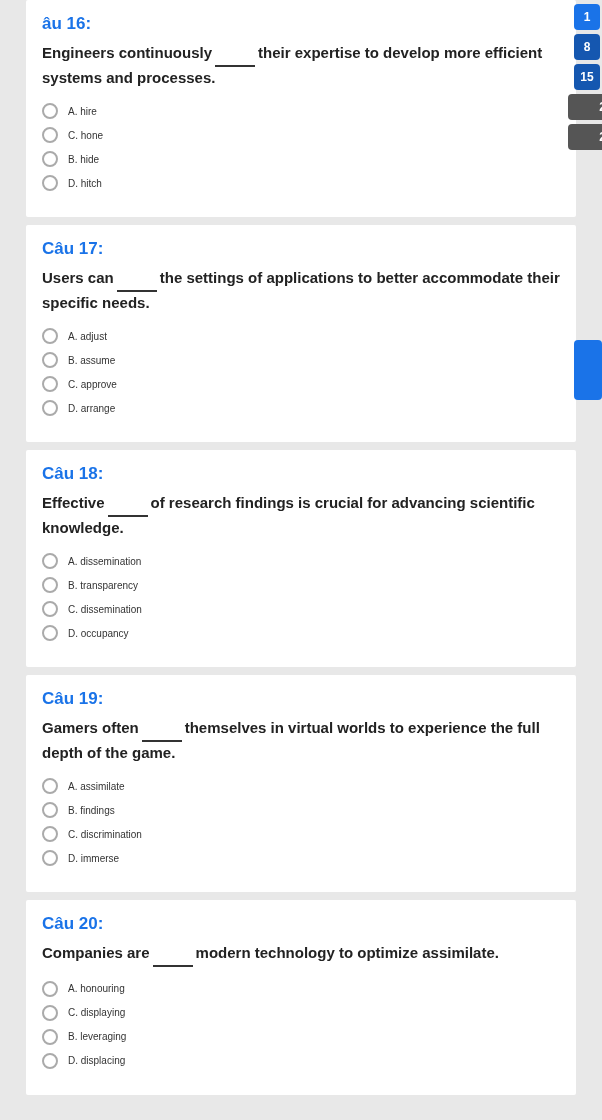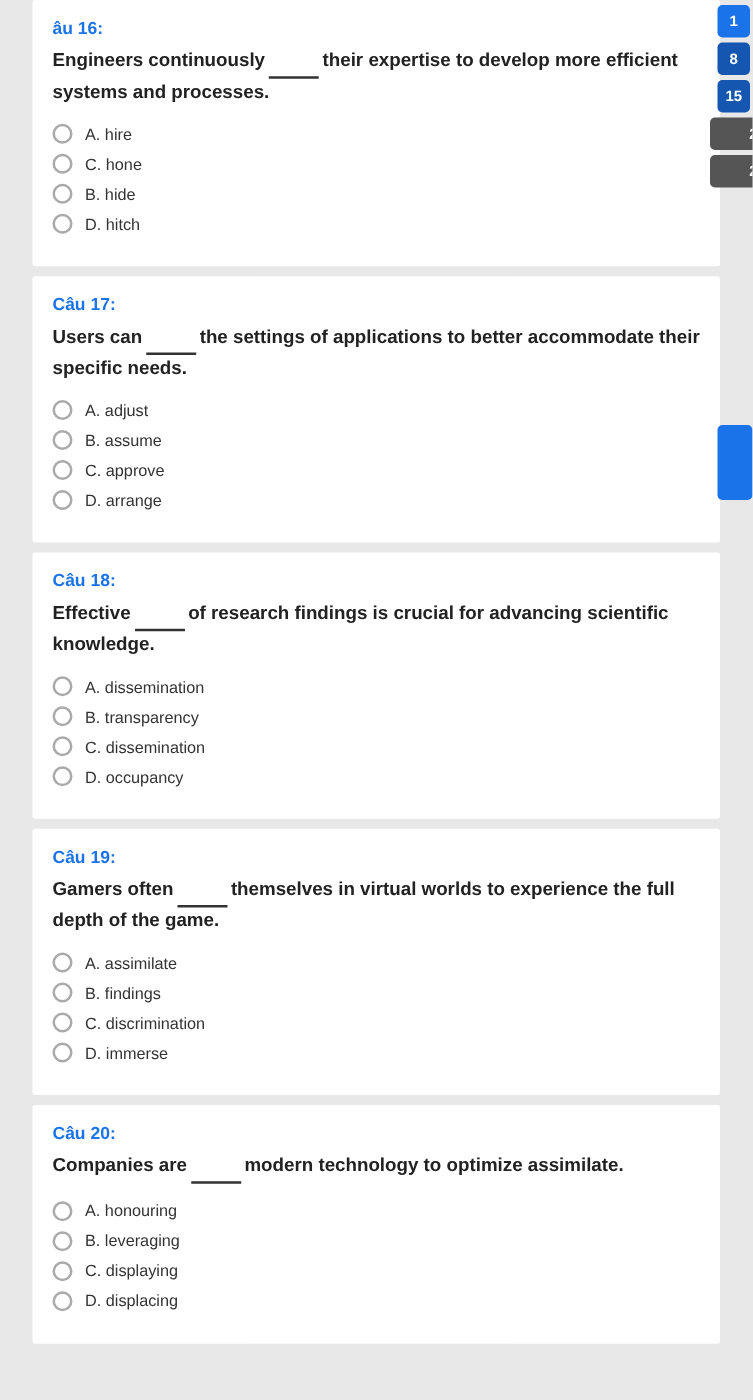--- a/index.html
+++ b/index.html
@@ -16,21 +16,21 @@
       margin: 0 auto;
       padding: 0;
     }
     .question-block {
       background: #fff;
       margin-bottom: 8px;
       padding: 14px 16px 18px 16px;
       border-radius: 2px;
     }
     .question-label {
-      font-size: 14px;
+      font-size: 17px;
       color: #1a73e8;
       font-weight: bold;
       margin-bottom: 8px;
     }
     .question-text {
       font-size: 15px;
       color: #222;
       line-height: 1.5;
       margin-bottom: 14px;
       font-weight: 600;
@@ -44,21 +44,21 @@
     .option-radio {
       width: 16px;
       height: 16px;
       border-radius: 50%;
       border: 2px solid #aaa;
       background: #fff;
       margin-right: 10px;
       flex-shrink: 0;
     }
     .option-label {
-      font-size: 13px;
+      font-size: 10px;
       color: #333;
     }
     
     .sidebar {
       position: absolute;
       right: 0;
       top: 0;
       width: 30px;
       display: flex;
       flex-direction: column;
@@ -209,25 +209,25 @@
     <div class="question-label">Câu 20:</div>
     <div class="question-text">
       <span>Companies are</span><span class="blank">&nbsp;&nbsp;&nbsp;&nbsp;&nbsp;&nbsp;</span><span>modern technology to optimize assimilate.</span>
     </div>
     <div class="option-row">
       <div class="option-radio"></div>
       <span class="option-label">A. honouring</span>
     </div>
     <div class="option-row">
       <div class="option-radio"></div>
+      <span class="option-label">C. displaying</span>
+    </div>
+    <div class="option-row">
+      <div class="option-radio"></div>
       <span class="option-label">B. leveraging</span>
     </div>
     <div class="option-row">
       <div class="option-radio"></div>
-      <span class="option-label">C. displaying</span>
-    </div>
-    <div class="option-row">
-      <div class="option-radio"></div>
       <span class="option-label">D. displacing</span>
     </div>
   </div>
 
 </div>
 
 </body></html>

